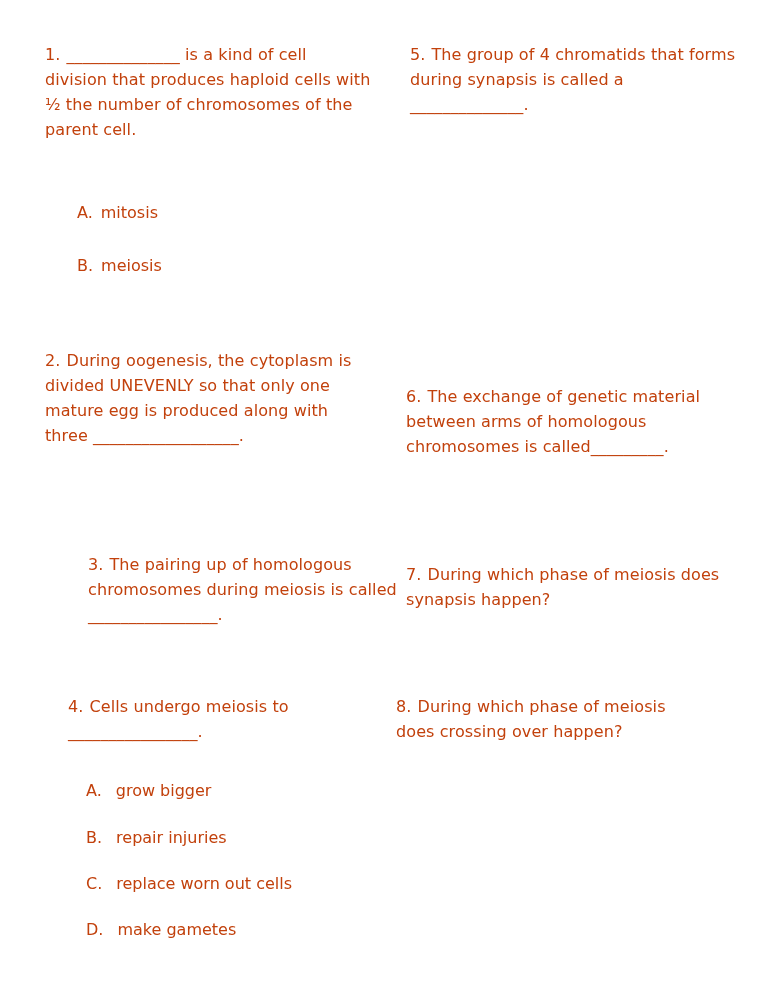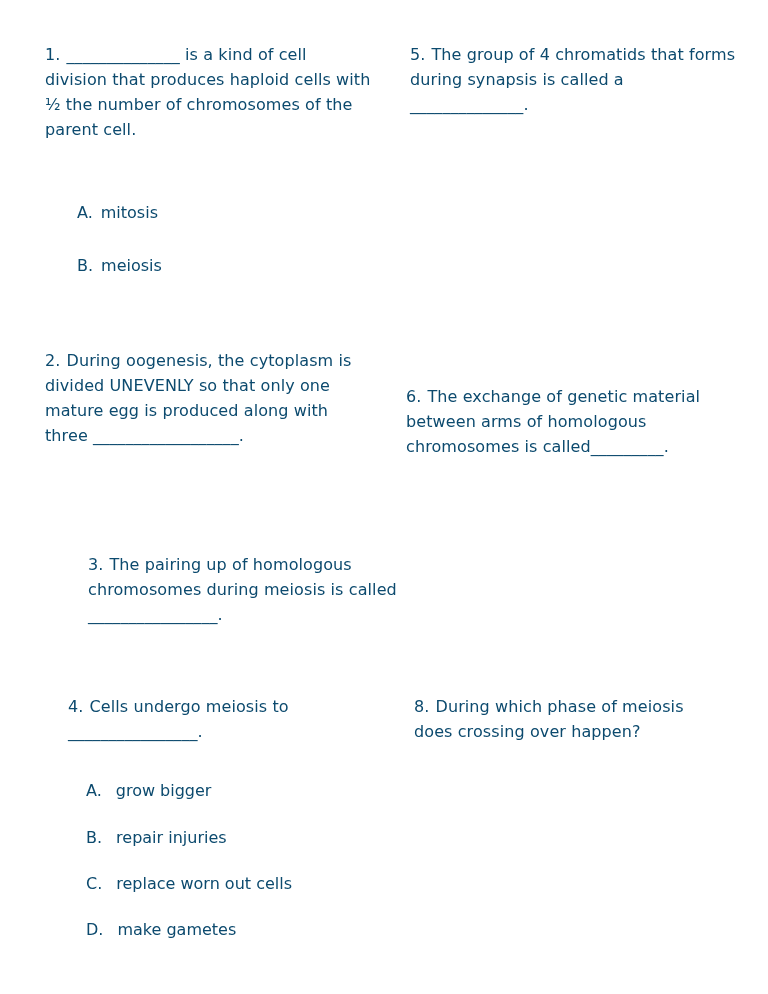--- a/index.html
+++ b/index.html
@@ -2,21 +2,21 @@
 <html><head>
 <meta charset="utf-8">
 <style>
   html, body { margin: 0; padding: 0; background: #ffffff; }
   .page {
     position: relative;
     width: 768px;
     height: 994px;
     background: #ffffff;
     font-family: "DejaVu Sans", sans-serif;
-    color: #0c4a6e;
+    color: #c2410c;
     overflow: hidden;
   }
   .q {
     position: absolute;
     font-size: 16px;
     line-height: 25px;
     letter-spacing: 0.1px;
   }
   .q .qnum { margin-right: 6px; }
   .choice {
@@ -31,21 +31,21 @@
   
   .q1 { left: 45px;  top: 42px;  width: 326px; }
   .q2 { left: 45px;  top: 348px; width: 326px; }
   .q3 { left: 45px;  top: 552px; width: 334px; margin-left: 43px; }
   .q4 { left: 68px;  top: 694px; width: 322px; }
 
   
   .q5 { left: 410px; top: 42px;  width: 334px; }
   .q6 { left: 406px; top: 384px; width: 312px; }
   .q7 { left: 406px; top: 562px; width: 330px; }
-  .q8 { left: 414px; top: 694px; width: 312px; }
+  .q8 { left: 396px; top: 694px; width: 312px; }
 
   
   .c1a { left: 77px; top: 200px; }
   .c1b { left: 77px; top: 253px; }
   .c4a { left: 86px; top: 778px; }
   .c4b { left: 86px; top: 825px; }
   .c4c { left: 86px; top: 871px; }
   .c4d { left: 86px; top: 917px; }
 </style>
 </head>
@@ -88,18 +88,21 @@
   </div>
 
   <div class="q q5">
     <span class="qnum">5.</span><span>The group of 4 chromatids that forms during synapsis is called a ______________.</span>
   </div>
 
   <div class="q q6">
     <span class="qnum">6.</span><span>The exchange of genetic material between arms of homologous chromosomes is called_________.</span>
   </div>
 
+  <div class="q q7">
+    <span class="qnum">7.</span><span>During which phase of meiosis does synapsis happen?</span>
+  </div>
 
   <div class="q q8">
     <span class="qnum">8.</span><span>During which phase of meiosis does crossing over happen?</span>
   </div>
 
 </div>
 
 </body></html>

